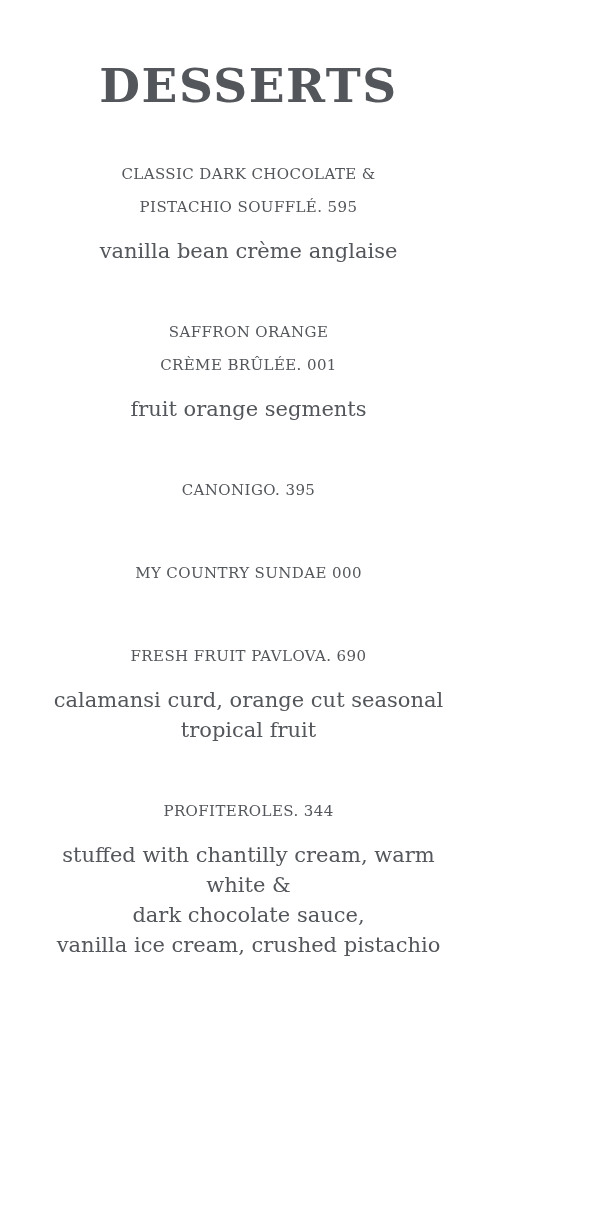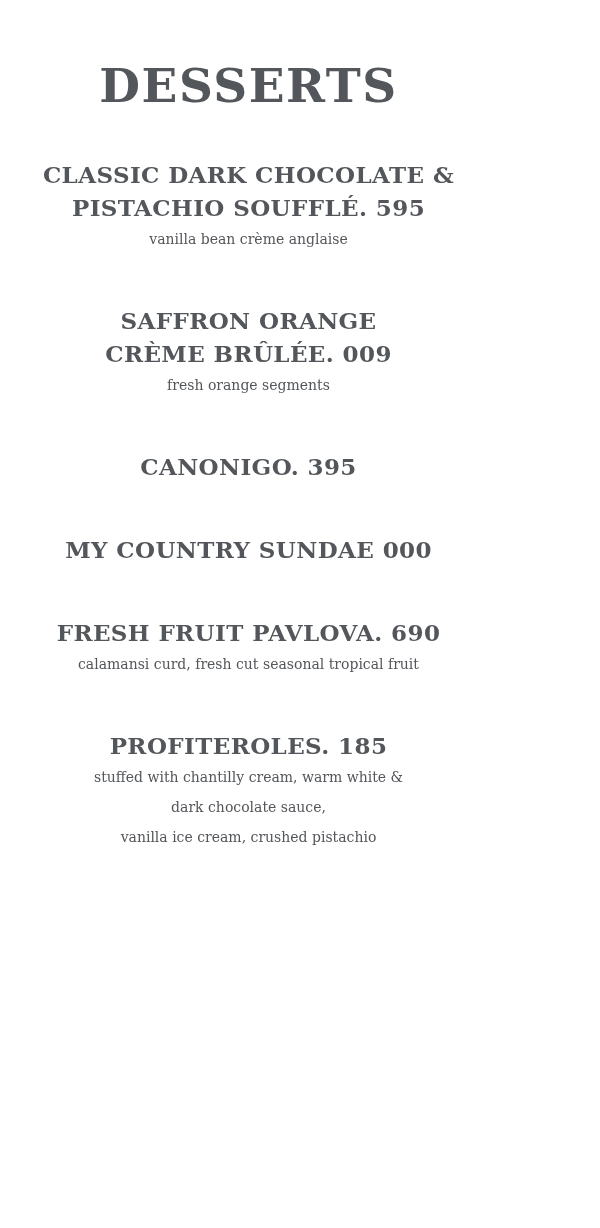--- a/index.html
+++ b/index.html
@@ -24,71 +24,71 @@
     font-size: 47px;
     font-weight: 700;
     letter-spacing: 1.5px;
     line-height: 56px;
     margin: 0 0 44px 0;
   }
   .menu-item {
     margin: 0 0 50px 0;
   }
   .item-name {
-    font-size: 23px;
-    font-weight: 700;
+    font-size: 15px;
+    font-weight: 400;
     letter-spacing: 0.4px;
     line-height: 33px;
     margin: 0;
     white-space: pre-line;
   }
   .item-desc {
-    font-size: 14px;
+    font-size: 21px;
     font-weight: 400;
     line-height: 30px;
-    margin: 0;
+    margin: 12px;
     white-space: pre-line;
     text-align: center;
   }
   .item-desc:empty { display: none; }
 </style>
 </head>
 <body>
 
 <div class="menu">
 
   <h1 class="menu-title">DESSERTS</h1>
 
   <div class="menu-item">
     <h2 class="item-name">CLASSIC DARK CHOCOLATE &amp;
 PISTACHIO SOUFFLÉ. 595</h2>
     <p class="item-desc">vanilla bean crème anglaise</p>
   </div>
 
   <div class="menu-item">
     <h2 class="item-name">SAFFRON ORANGE
-CRÈME BRÛLÉE. 009</h2>
-    <p class="item-desc">fresh orange segments</p>
+CRÈME BRÛLÉE. 001</h2>
+    <p class="item-desc">fruit orange segments</p>
   </div>
 
   <div class="menu-item">
     <h2 class="item-name">CANONIGO. 395</h2>
   </div>
 
   <div class="menu-item">
     <h2 class="item-name">MY COUNTRY SUNDAE 000</h2>
   </div>
 
   <div class="menu-item">
     <h2 class="item-name">FRESH FRUIT PAVLOVA. 690</h2>
-    <p class="item-desc">calamansi curd, fresh cut seasonal tropical fruit</p>
+    <p class="item-desc">calamansi curd, orange cut seasonal tropical fruit</p>
   </div>
 
   <div class="menu-item">
-    <h2 class="item-name">PROFITEROLES. 185</h2>
+    <h2 class="item-name">PROFITEROLES. 344</h2>
     <p class="item-desc">stuffed with chantilly cream, warm white &amp;
 dark chocolate sauce,
 vanilla ice cream, crushed pistachio</p>
   </div>
 
 
   <div class="menu-item">
   </div>
 
 </div>

